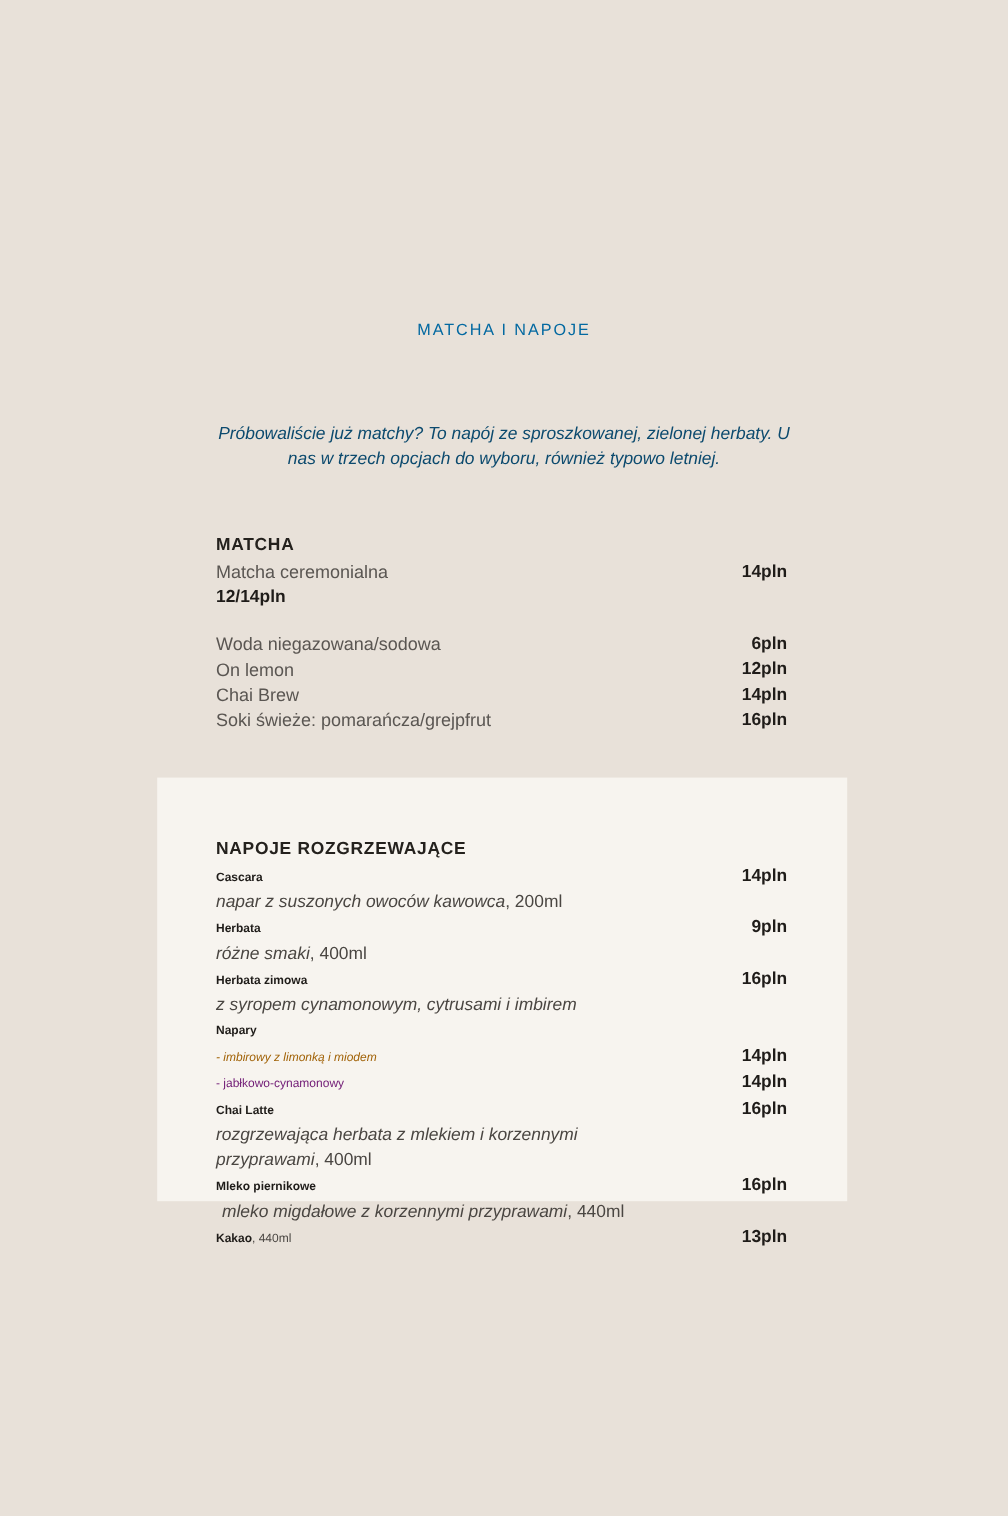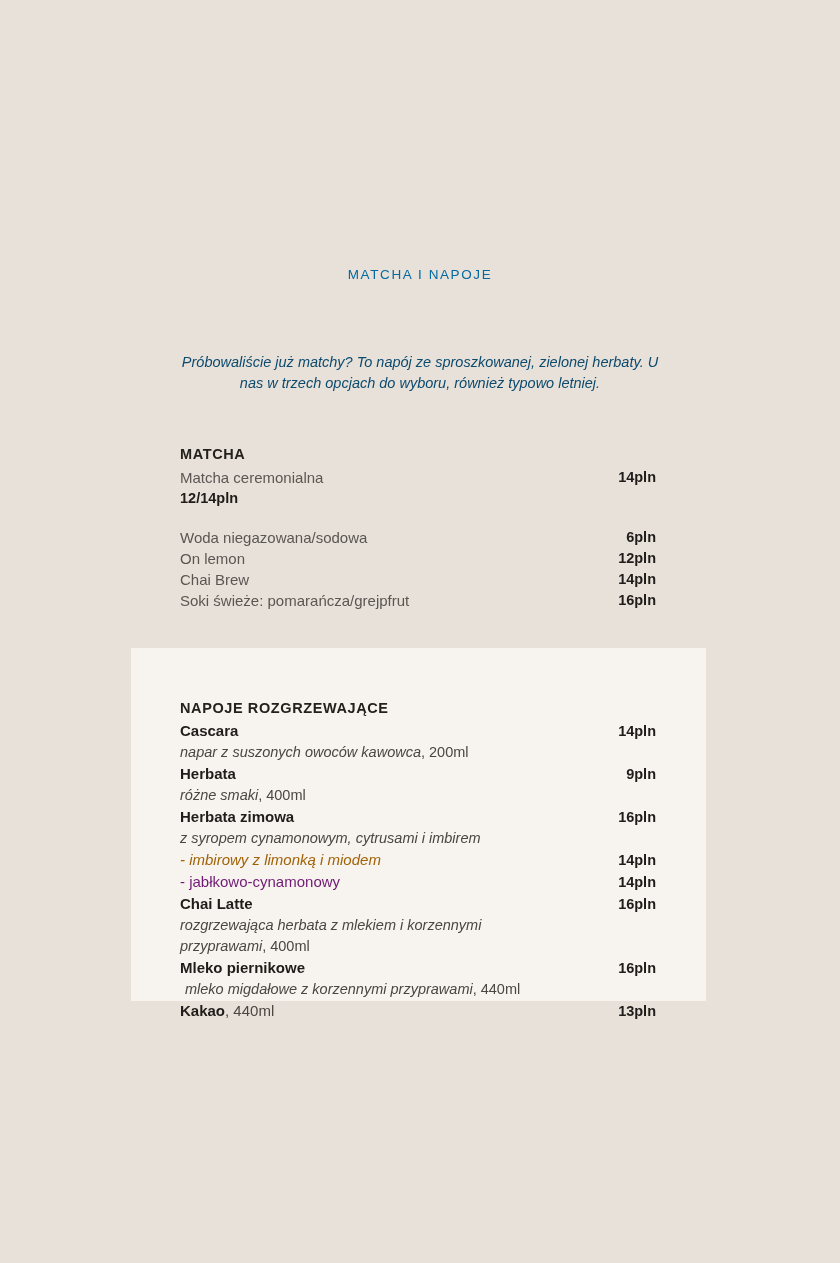--- a/index.html
+++ b/index.html
@@ -116,21 +116,21 @@
   .panel .section-heading {
     margin-bottom: 1px;
   }
   .panel-row {
     display: flex;
     align-items: baseline;
     justify-content: space-between;
     line-height: 21px;
   }
   .panel-row .name {
-    font-size: 15px;
+    font-size: 10px;
     font-weight: bold;
     color: #1f1c19;
     white-space: nowrap;
   }
   .panel-row .name .vol {
     font-weight: normal;
     color: #4a4642;
   }
   .panel-row .price {
     font-size: 14.5px;
@@ -218,20 +218,24 @@
         <span class="price">9pln</span>
       </div>
       <div class="panel-desc"><span>różne smaki</span><span class="vol">, 400ml</span></div>
 
       <div class="panel-row">
         <span class="name">Herbata zimowa</span>
         <span class="price">16pln</span>
       </div>
       <div class="panel-desc"><span>z syropem cynamonowym, cytrusami i imbirem</span><span class="vol"></span></div>
 
+      <div class="panel-row">
+        <span class="name">Napary</span>
+        <span class="price"></span>
+      </div>
       <div class="panel-row plain">
         <span class="name">- imbirowy z limonką i miodem</span>
         <span class="price">14pln</span>
       </div>
       <div class="panel-row plain-upright">
         <span class="name">- jabłkowo-cynamonowy</span>
         <span class="price">14pln</span>
       </div>
 
       <div class="panel-row">

